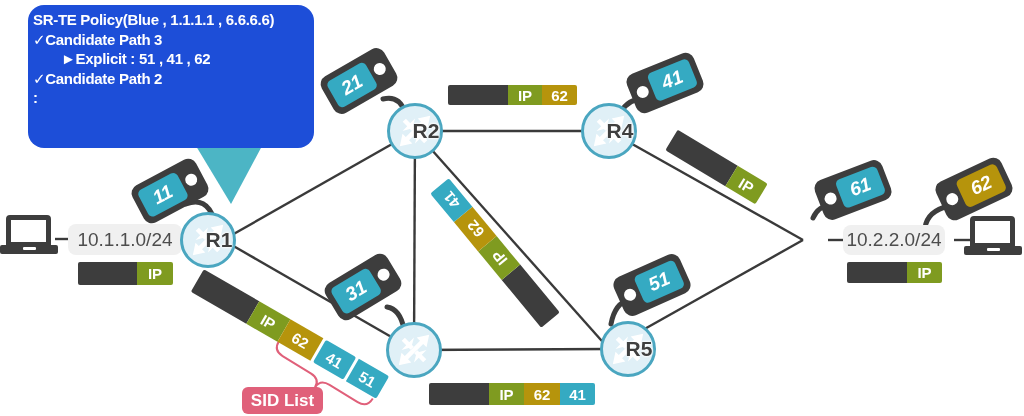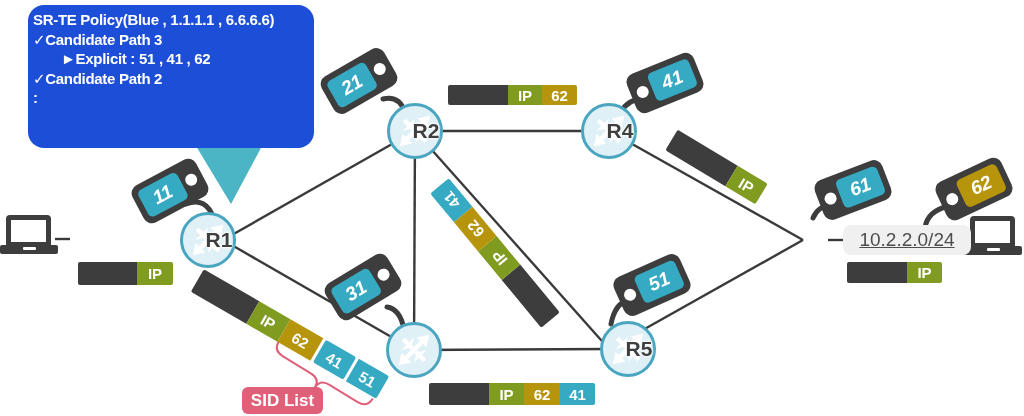--- a/index.html
+++ b/index.html
@@ -106,21 +106,22 @@
 
   <div class="laptop" style="left:0;top:215px;">
     <div class="screen"></div>
     <div class="base"></div>
   </div>
   <div class="laptop" style="left:964px;top:216px;">
     <div class="screen"></div>
     <div class="base"></div>
   </div>
 
-  <div class="netbox" style="left:843px;top:225px;width:128px;height:30px;text-decoration:underline;">10.2.2.0/24</div>
+  <div class="netbox" style="left:68px;top:224px;width:114px;height:31px;">10.1.1.0/24</div>
+  <div class="netbox" style="left:843px;top:225px;width:102px;height:30px;">10.2.2.0/24</div>
 
   <div class="router" style="left:180px;top:212px;">
     <svg width="50" height="50" viewBox="0 0 56 56">
       <g fill="#fff" stroke="#fff" stroke-width="5">
         <line x1="17" y1="39" x2="39" y2="17"></line>
           <line x1="16" y1="16" x2="26" y2="26"></line>
           <line x1="40" y1="40" x2="30" y2="30"></line>
         <polygon stroke="none" points="45,11 31,14 42,25"></polygon>
           <polygon stroke="none" points="11,45 14,31 25,42"></polygon>
         <polygon stroke="none" points="31,31 28,42 42,28"></polygon>

